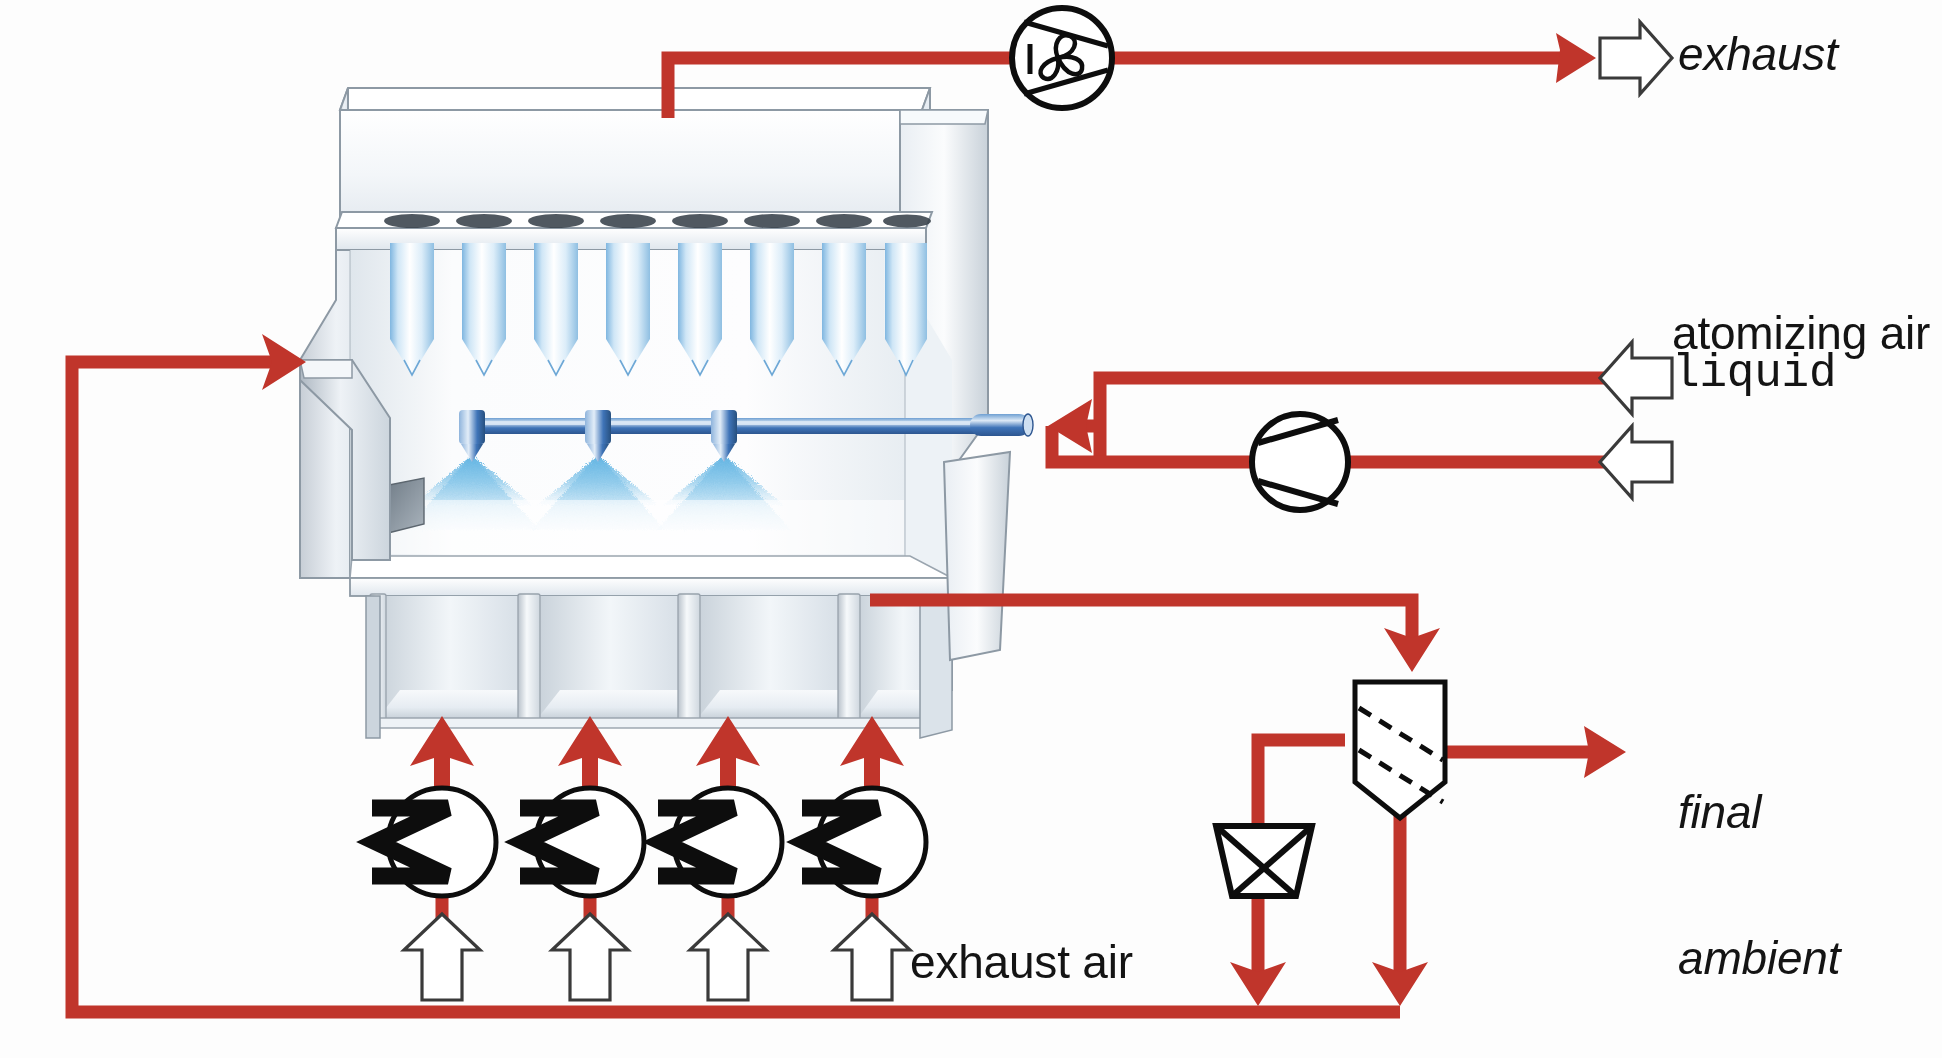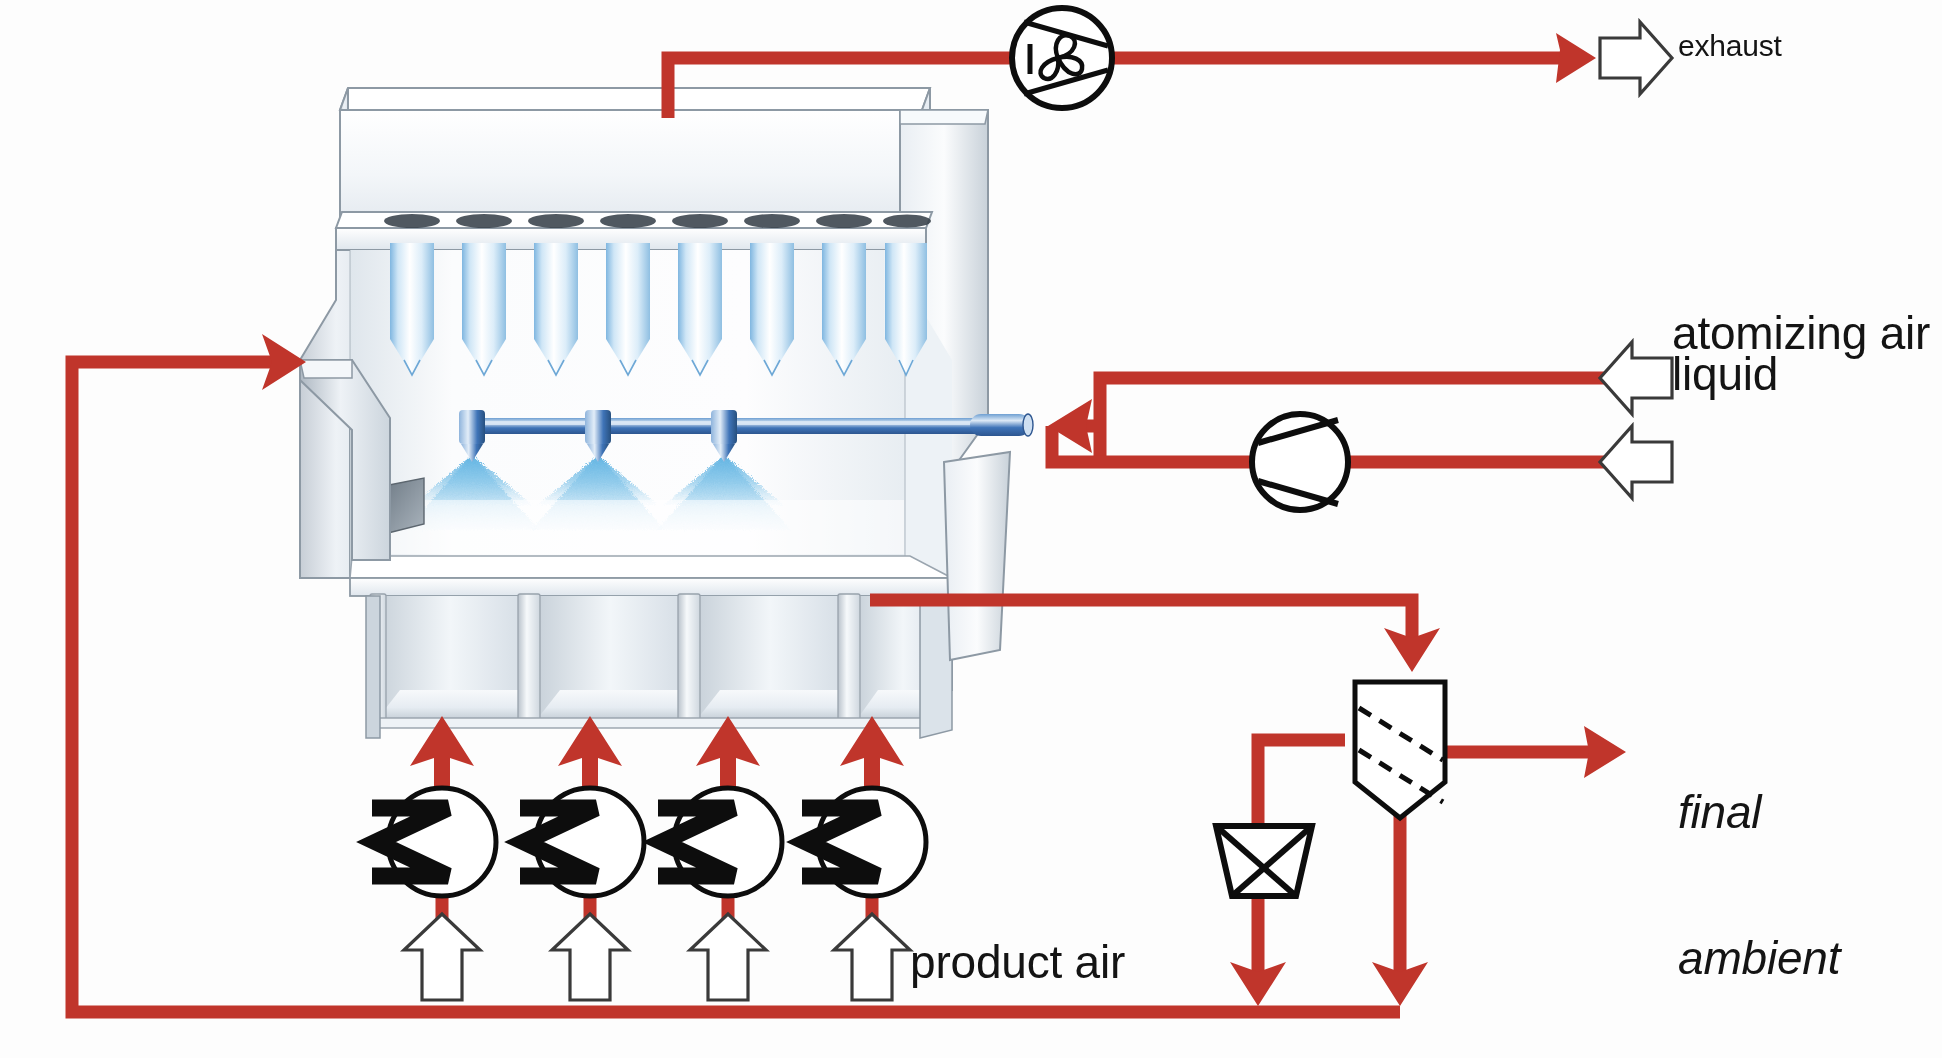--- a/index.html
+++ b/index.html
@@ -13,23 +13,23 @@
   #stage{position:absolute;left:0;top:0;width:1942px;height:1058px;}
   svg.layer{position:absolute;left:0;top:0;width:1942px;height:1058px;}
   .lbl{
     position:absolute;
     font-family:"Liberation Sans", sans-serif;
     color:#141414;
     white-space:pre;
     line-height:1.06;
     letter-spacing:-0.2px;
   }
-  #lbl-exhaust{left:1678px;top:30px;font-size:30px;}
+  #lbl-exhaust{left:1678px;top:30px;font-size:46px;font-style:italic;}
   #lbl-atomizing{left:1672px;top:283px;font-size:46px;margin-top:26px;}
-  #lbl-liquid{left:1672px;top:350px;font-size:46px;}
+  #lbl-liquid{left:1672px;top:350px;font-size:46px;font-family:Liberation Mono, monospace;}
   #lbl-final{left:1678px;top:690px;font-size:46px;font-style:italic;}
   #lbl-ambient{left:910px;top:938px;font-size:46px;}
 </style>
 </head>
 <body>
 
 <div id="stage">
 
 <svg class="layer" viewBox="0 0 1942 1058">
   <defs>
@@ -375,15 +375,15 @@
   </g>
 </svg>
 
 <div class="lbl" id="lbl-exhaust">exhaust</div>
 <div class="lbl" id="lbl-atomizing">atomizing air</div>
 <div class="lbl" id="lbl-liquid">liquid</div>
 <div id="lbl-final" class="lbl">
   <div>final</div>
   <div>ambient</div>
 </div>
-<div class="lbl" id="lbl-ambient">product air</div>
+<div class="lbl" id="lbl-ambient">exhaust air</div>
 
 </div>
 
 </body></html>

